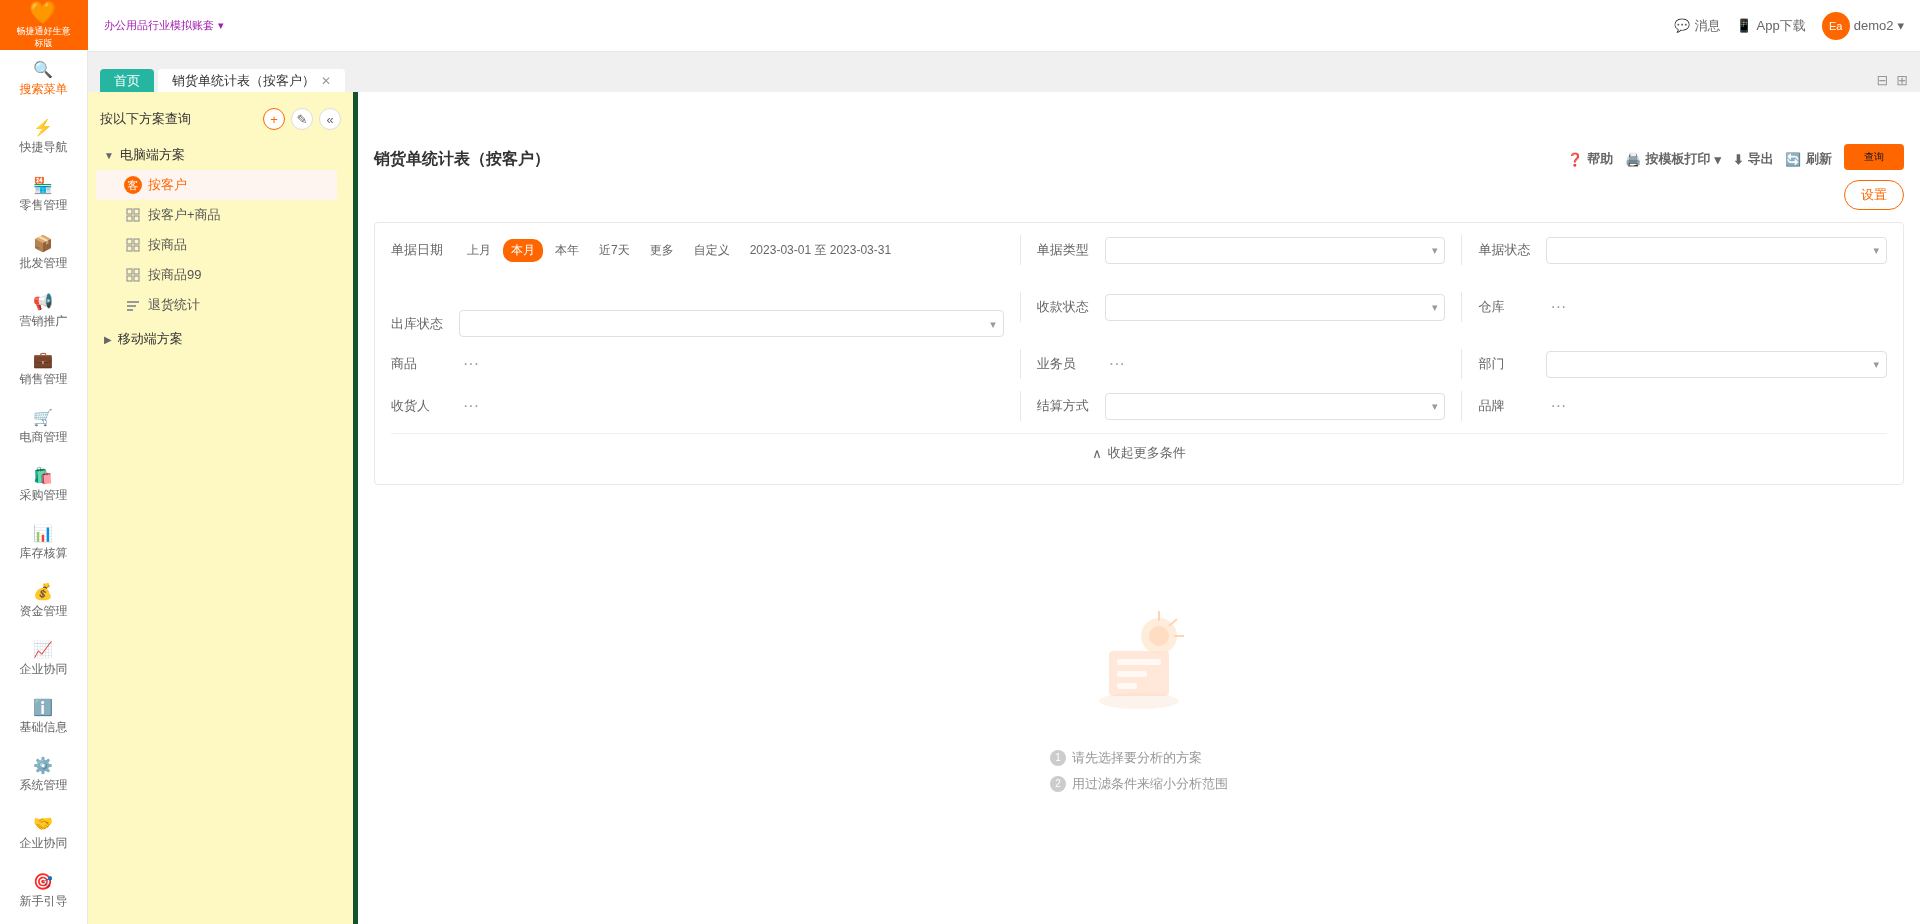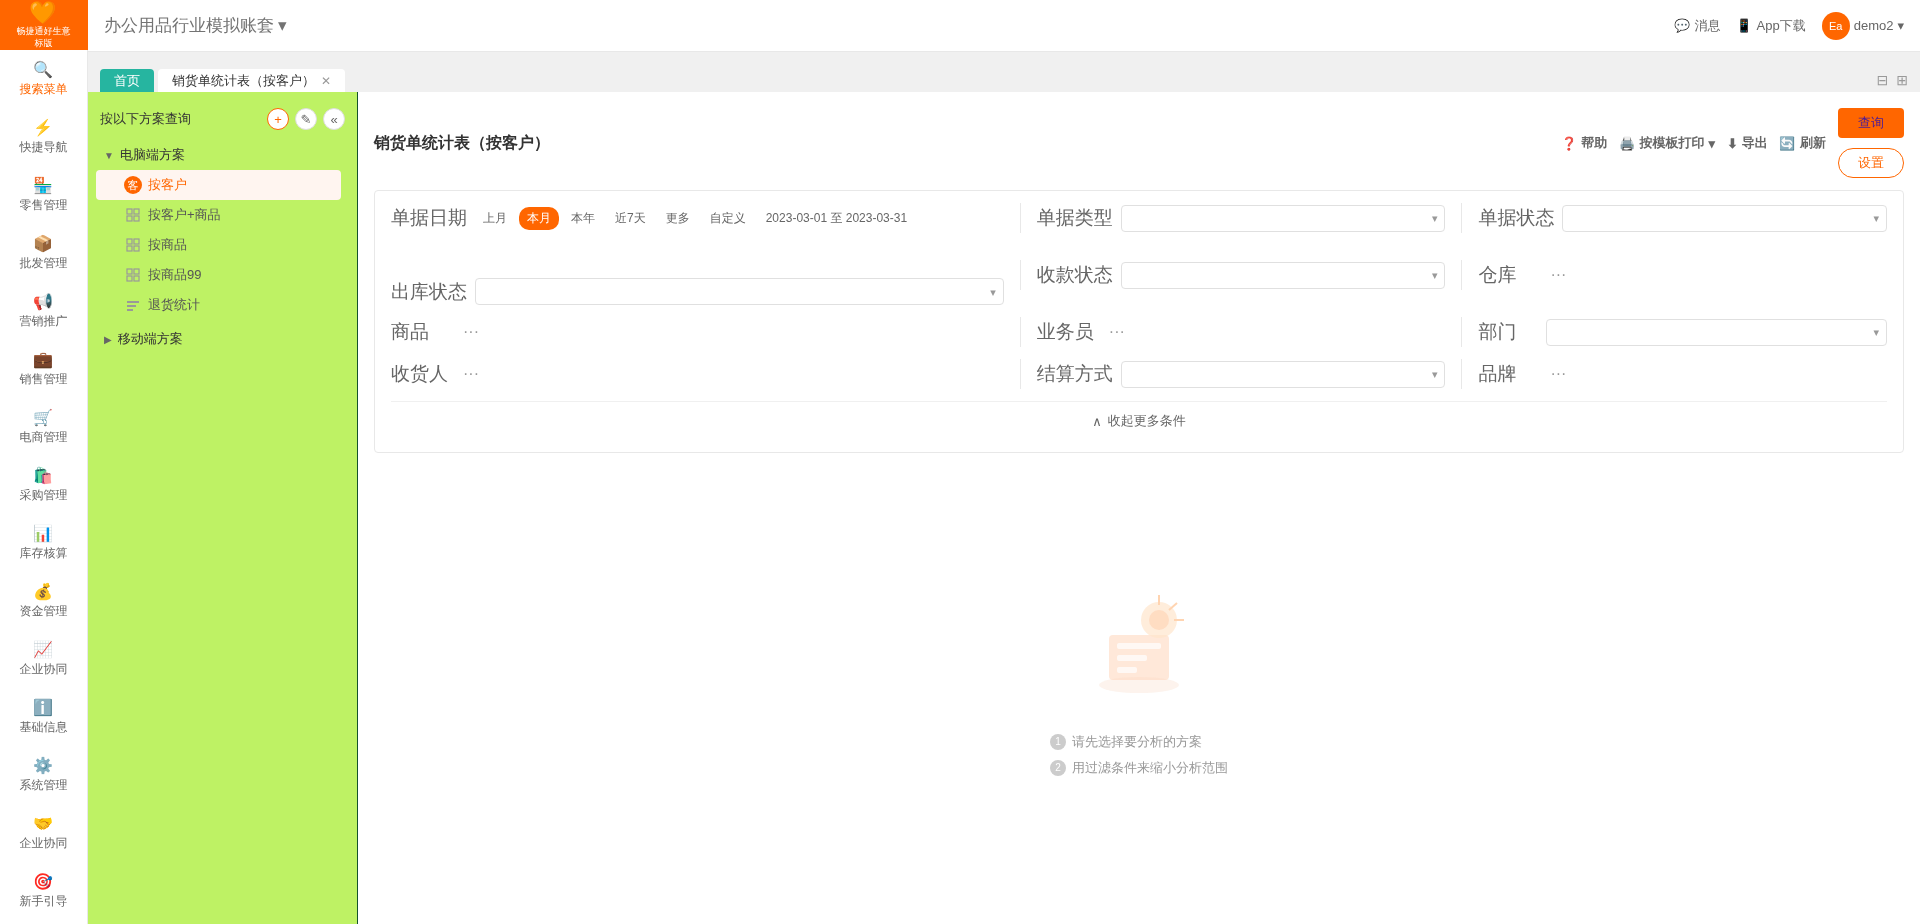--- a/index.html
+++ b/index.html
@@ -11,64 +11,64 @@
     .sidebar-logo .logo-icon { font-size: 22px; }
     .sidebar-item { width: 100%; text-align: center; padding: 10px 4px; cursor: pointer; color: #666; font-size: 12px; border-bottom: none; }
     .sidebar-item.active { color: #ff6600; }
     .sidebar-item .icon { font-size: 16px; display: block; margin-bottom: 2px; }
 
     
     .main-area { flex: 1; display: flex; flex-direction: column; overflow: hidden; }
 
     
     .top-header { height: 52px; background: #fff; border-bottom: 1px solid #e8e8e8; display: flex; align-items: center; justify-content: space-between; padding: 0 16px; flex-shrink: 0; }
-    .header-left { display: flex; align-items: center; gap: 8px; color: #737373; font-size: 17px; }
+    .header-left { display: flex; align-items: center; gap: 8px; color: #a21caf; font-size: 11px; }
     .header-right { display: flex; align-items: center; gap: 16px; color: #666; font-size: 13px; }
     .header-right-item { display: flex; align-items: center; gap: 4px; cursor: pointer; }
     .avatar { width: 28px; height: 28px; border-radius: 50%; background: #ff6600; color: #fff; display: flex; align-items: center; justify-content: center; font-size: 11px; }
 
     
     .tab-bar { height: 40px; background: #f0f0f0; display: flex; align-items: flex-end; padding: 0 12px; flex-shrink: 0; }
     .tab { height: 23px; padding: 0 14px; display: flex; align-items: center; gap: 6px; border-radius: 4px 4px 0 0; cursor: pointer; font-size: 13px; background: #e0e0e0; color: #666; margin-right: 4px; }
     .tab.active { background: #fff; color: #333; }
     .tab-close { font-size: 12px; color: #999; cursor: pointer; }
     .tab-home { background: #26b5a0; color: #fff; }
 
     
     .content-area { flex: 1; display: flex; overflow: hidden; background: #fff; }
 
     
-    .left-panel { width: 270px; background: #bef264; border-right: 1px solid #14532d; flex-shrink: 0; padding: 10px 0; overflow-y: auto; }
+    .left-panel { width: 270px; background: #fef9c3; border-right: 5px solid #14532d; flex-shrink: 0; padding: 10px 0; overflow-y: auto; }
     .left-panel-header { display: flex; align-items: center; justify-content: space-between; padding: 6px 12px 10px; }
     .left-panel-title { font-size: 13px; color: #333; font-weight: 500; }
     .left-panel-actions { display: flex; align-items: center; gap: 6px; }
     .action-btn { width: 22px; height: 22px; border-radius: 50%; border: 1px solid #ddd; background: #fff; display: flex; align-items: center; justify-content: center; cursor: pointer; color: #666; font-size: 13px; }
     .tree-section { padding: 0 8px; }
     .tree-group { margin-bottom: 4px; }
     .tree-group-header { display: flex; align-items: center; gap: 6px; padding: 6px 8px; cursor: pointer; color: #333; font-size: 13px; border-radius: 4px; }
     .tree-item { display: flex; align-items: center; gap: 6px; padding: 6px 8px 6px 28px; cursor: pointer; color: #555; font-size: 13px; border-radius: 4px; }
     .tree-item.active { background: #fff5f0; color: #ff6600; }
     .tree-item .item-icon { width: 18px; height: 18px; display: flex; align-items: center; justify-content: center; font-size: 13px; border-radius: 50%; }
     .tree-item.active .item-icon { background: #ff6600; color: #fff; font-size: 11px; }
     .tree-sub-group { padding: 0 8px 0 0; }
 
     
     .right-content { flex: 1; display: flex; flex-direction: column; overflow: hidden; padding: 16px; }
     .page-title { font-size: 16px; font-weight: 600; color: #333; margin-bottom: 12px; display: flex; align-items: center; justify-content: space-between; }
     .page-actions { display: flex; align-items: center; gap: 12px; }
     .page-action-btn { display: flex; align-items: center; gap: 4px; color: #666; font-size: 13px; cursor: pointer; }
-    .btn-query { background: #ff6600; color: #4c1d95; border: none; padding: 6px 20px; border-radius: 4px; cursor: pointer; font-size: 13px; }
+    .btn-query { background: #ff6600; color: #0f172a; border: none; padding: 6px 20px; border-radius: 4px; cursor: pointer; font-size: 10px; margin-top: 36px; }
     .btn-settings { background: #fff; color: #ff6600; border: 1px solid #ff6600; padding: 5px 12px; border-radius: 15px; cursor: pointer; font-size: 13px; margin-top: 6px; }
 
     
     .filter-area { background: #fff; border: 1px solid #e8e8e8; border-radius: 4px; padding: 12px 16px; }
     .filter-row { display: flex; align-items: center; gap: 0; margin-bottom: 12px; }
     .filter-row:last-child { margin-bottom: 0; }
     .filter-item { display: flex; align-items: center; flex: 1; gap: 8px; }
-    .filter-label { color: #666; font-size: 19px; white-space: nowrap; min-width: 60px; }
+    .filter-label { color: #666; font-size: 13px; white-space: nowrap; min-width: 60px; }
     .filter-select { flex: 1; border: 1px solid #e0e0e0; border-radius: 4px; padding: 5px 10px; font-size: 13px; color: #333; outline: none; background: #fff; appearance: none; }
     .filter-date-group { display: flex; align-items: center; gap: 4px; flex: 1; }
     .date-tag { padding: 3px 8px; border-radius: 4px; cursor: pointer; font-size: 12px; color: #666; }
     .date-tag.active { background: #ff6600; color: #fff; border-radius: 10px; }
     .date-range { color: #666; font-size: 12px; margin-left: 8px; }
     .filter-divider { width: 1px; background: #e8e8e8; height: 30px; margin: 0 16px; }
     .filter-dots { color: #999; cursor: pointer; font-size: 16px; margin-left: 4px; }
 
     .collapse-bar { display: flex; align-items: center; justify-content: center; padding: 10px; color: #666; font-size: 13px; cursor: pointer; gap: 6px; border-top: 1px solid #f0f0f0; margin-top: 8px; }
 

